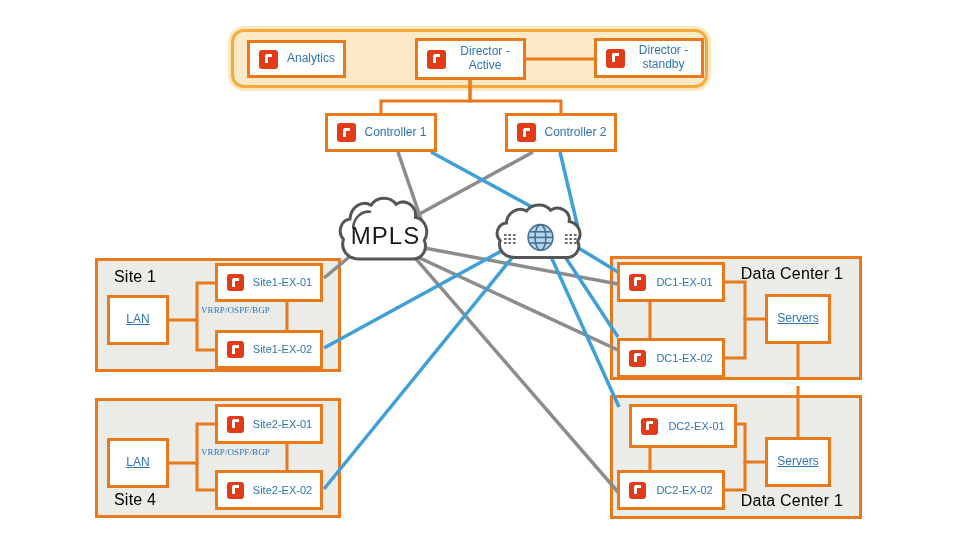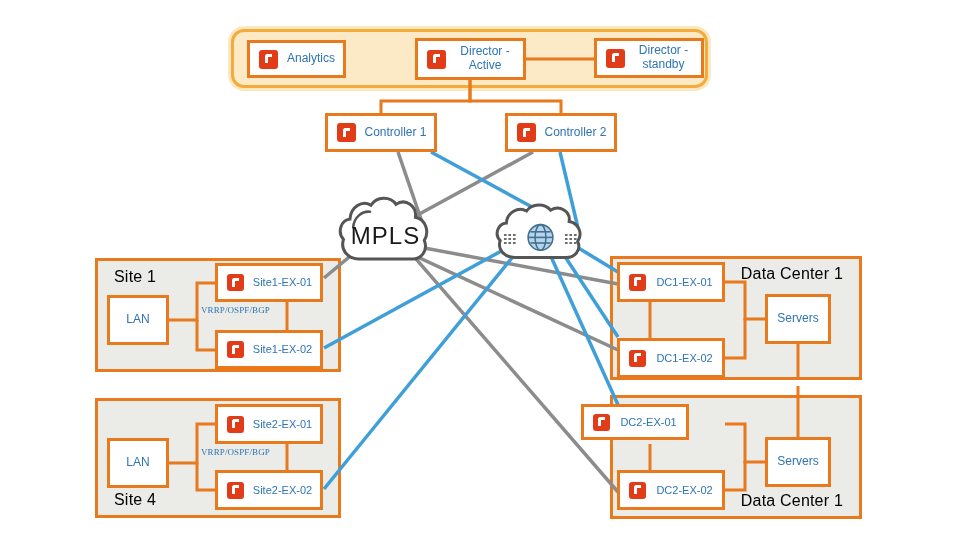--- a/index.html
+++ b/index.html
@@ -30,21 +30,21 @@
   
   .node {
     position:absolute; z-index:3;
     background:#fff; border:3px solid #E8791D;
     display:flex; align-items:center; gap:7px; padding:0 6px 0 9px;
     color:#2E74B5;
   }
   .node .nlabel { flex:1; text-align:center; line-height:1.15; }
   .node.small { font-size:11px; }
   .node.med { font-size:12px; }
-  .node.plain { justify-content:center; padding:8px; font-size:12px; }
+  .node.plain { justify-content:center; padding:8px; font-size:12px;text-decoration:underline; }
 
   .logo {
     flex:none; width:19px; height:19px; background:#E23B17; border-radius:3px;
     display:flex; align-items:center; justify-content:center;
   }
   .logo.sm { width:17px; height:17px; }
   .logo .glyph {
     width:7px; height:9px; margin:-1px 0 0 -1px;
     border-top:3px solid #fff; border-left:3px solid #fff;
     border-top-left-radius:3px;
@@ -196,21 +196,21 @@
   <div class="node small" style="left:617px;top:338px;width:108px;height:40px">
     <span class="logo sm">
         <span class="glyph"></span>
       </span>
     <span class="nlabel">DC1-EX-02</span>
   </div>
   <div class="node plain" style="left:765px;top:294px;width:66px;height:50px">
     <span class="nlabel">Servers</span>
   </div>
 
-  <div class="node small" style="left:581px;top:404px;width:108px;height:36px">
+  <div class="node small" style="left:629px;top:404px;width:108px;height:44px">
     <span class="logo sm">
         <span class="glyph"></span>
       </span>
     <span class="nlabel">DC2-EX-01</span>
   </div>
   <div class="node small" style="left:617px;top:470px;width:108px;height:40px">
     <span class="logo sm">
         <span class="glyph"></span>
       </span>
     <span class="nlabel">DC2-EX-02</span>

